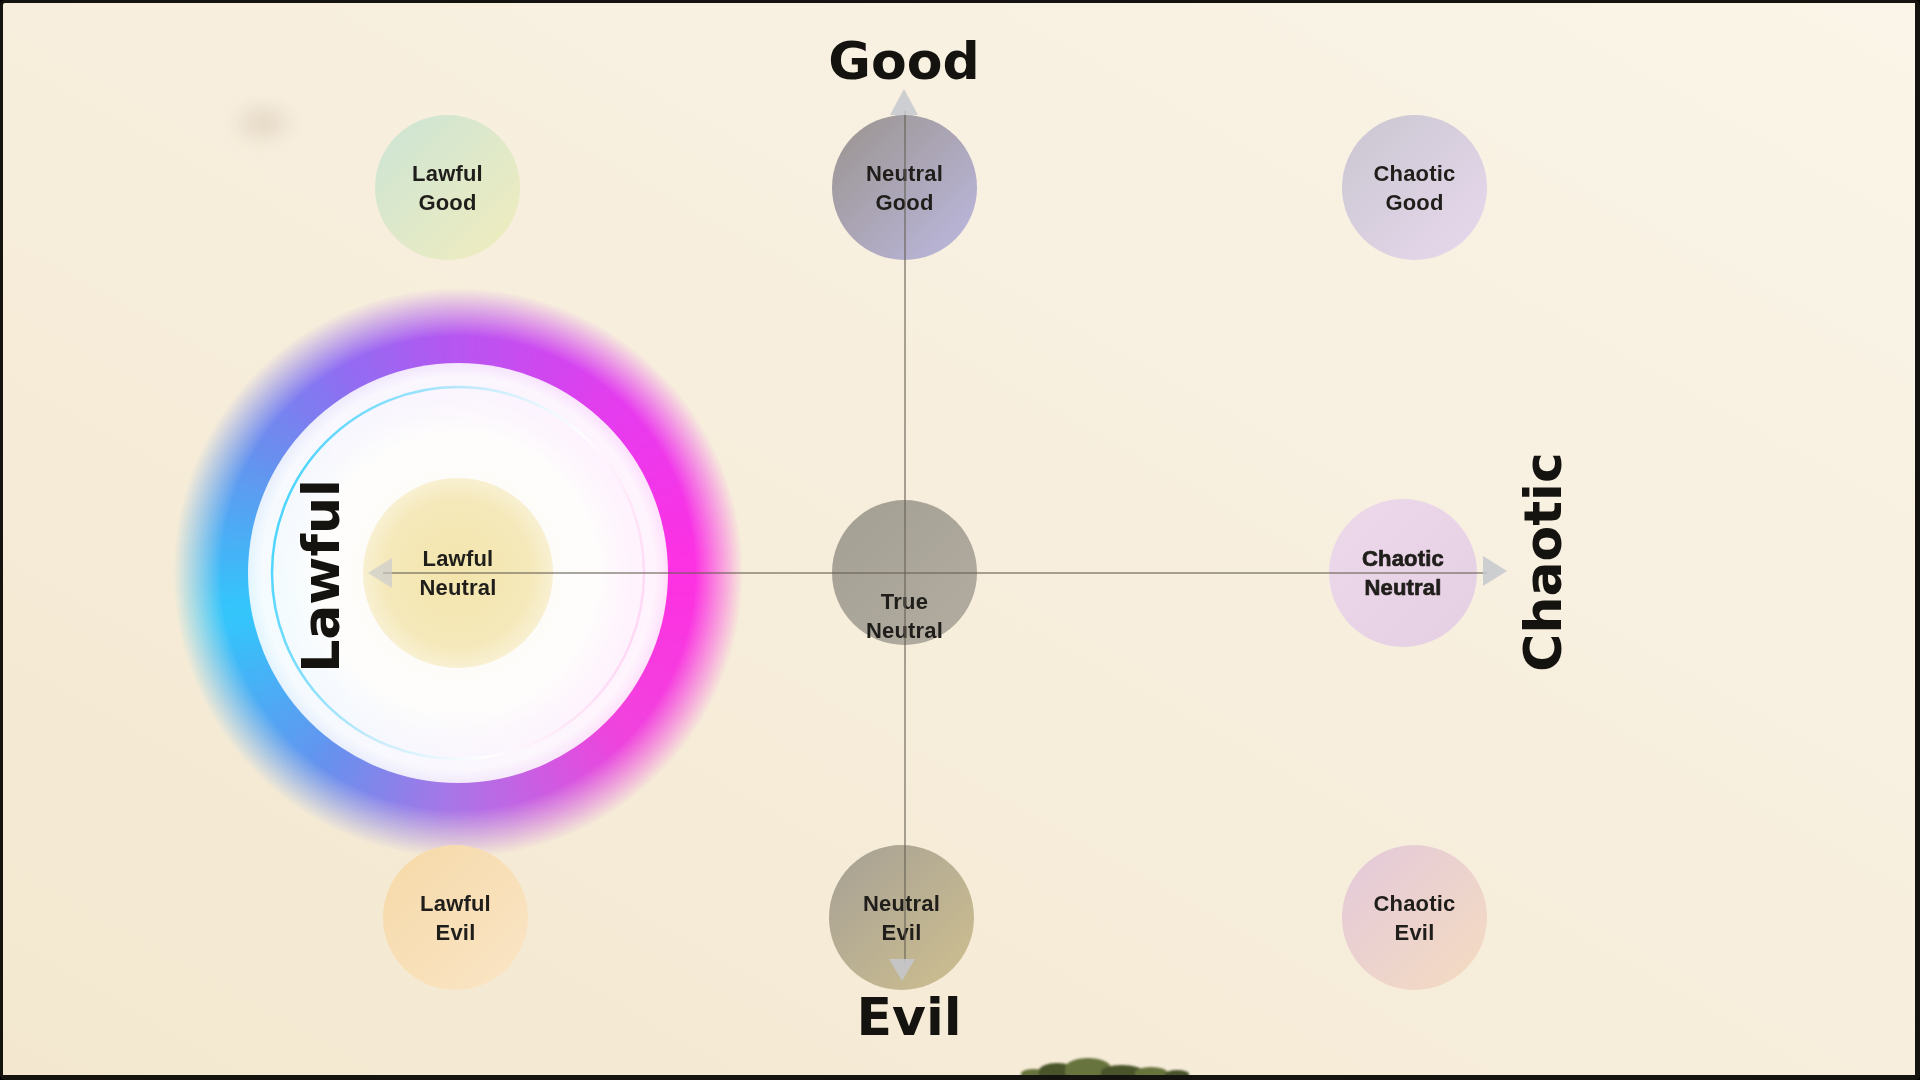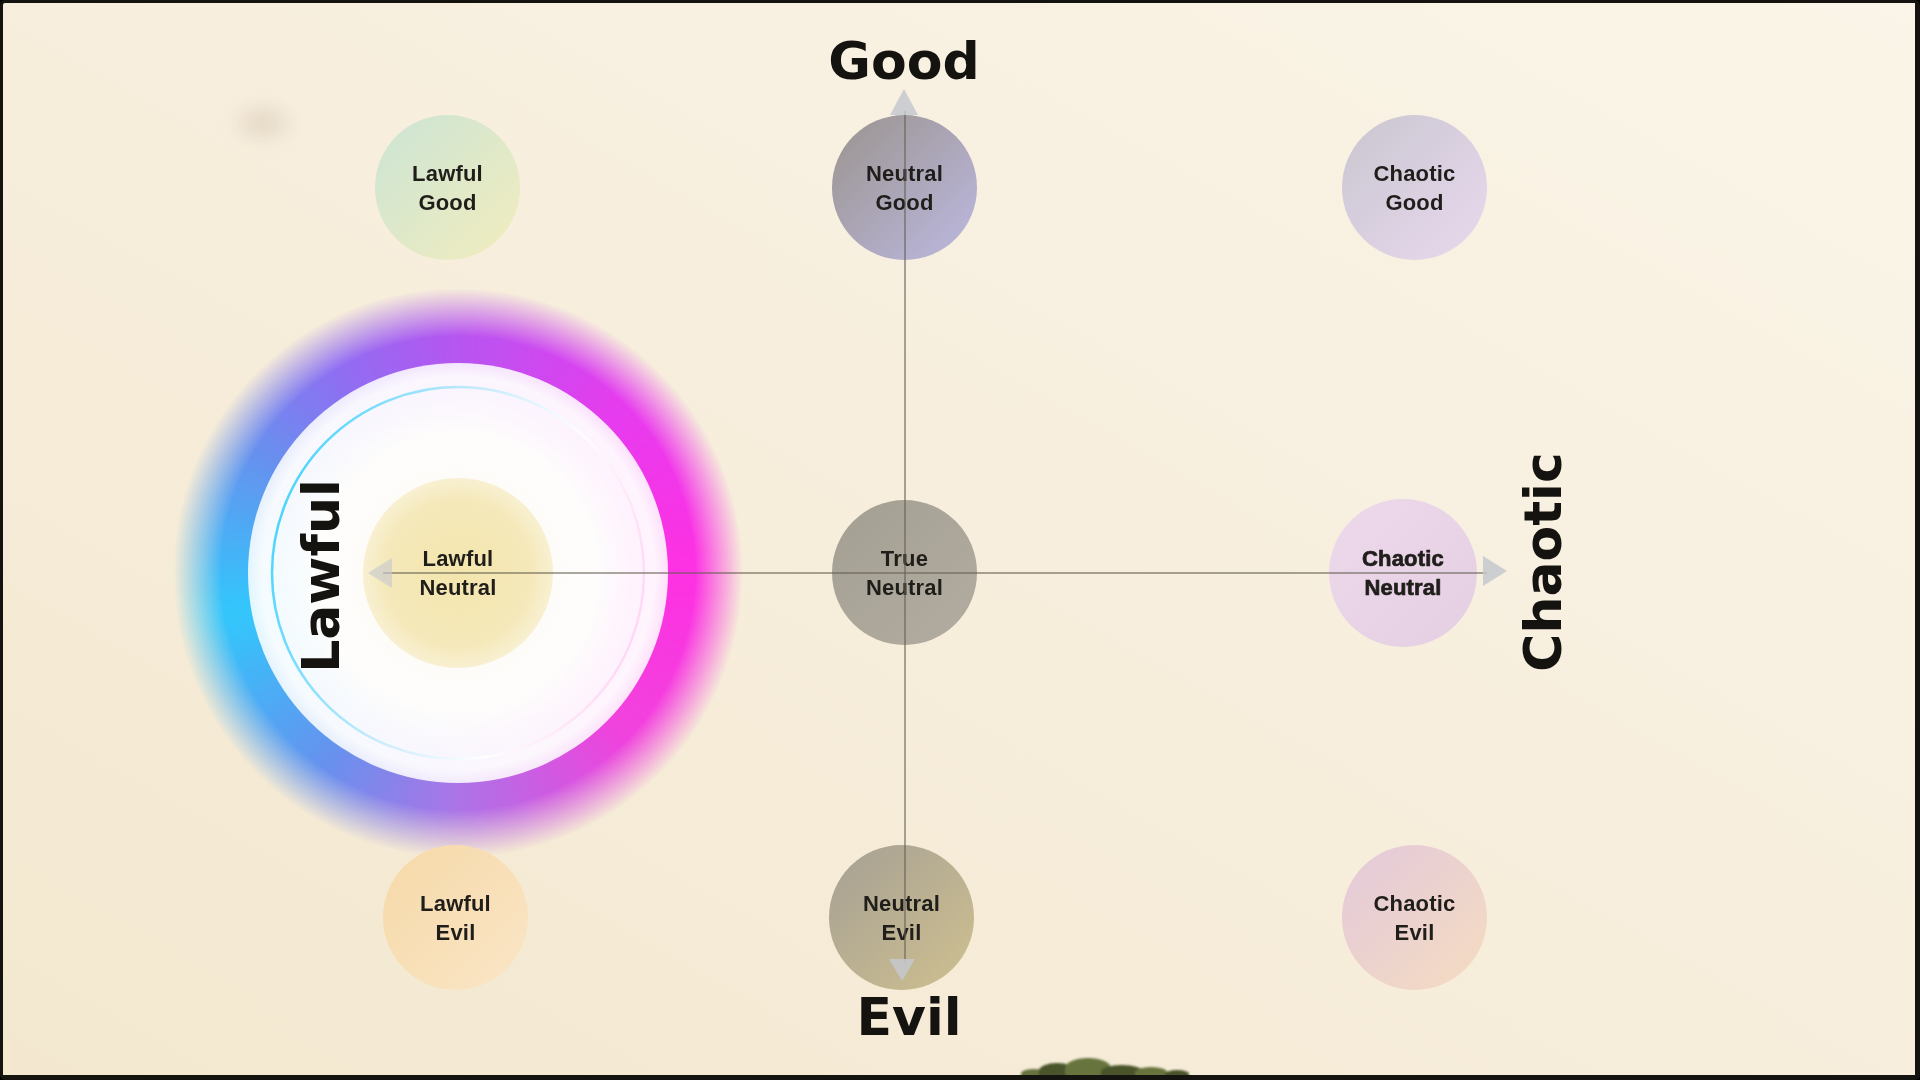--- a/index.html
+++ b/index.html
@@ -38,21 +38,21 @@
     display:flex;align-items:center;justify-content:center;cursor:pointer;}
   .cell-label{text-align:center;font-size:22px;font-weight:700;line-height:29px;
     color:var(--cell-text-color);letter-spacing:.2px;}
   .cell-label span{display:block;}
   .cell.bold .cell-label{-webkit-text-stroke:.7px currentColor;}
   .c-lg{left:372px;top:112px;}
   .c-ng{left:829px;top:112px;}
   .c-cg{left:1339px;top:112px;}
   .c-ln{left:360px;top:475px;width:190px;height:190px;
     background:radial-gradient(circle,var(--c1) 0%,var(--c2) 55%,rgba(245,233,187,.55) 74%,rgba(245,233,187,0) 95%);}
-  .c-tn{left:829px;top:497px;}
+  .c-tn{left:829px;top:497px;align-items:flex-end;}
   .c-cn{left:1326px;top:496px;width:148px;height:148px;}
   .c-le{left:380px;top:842px;}
   .c-ne{left:826px;top:842px;}
   .c-ce{left:1339px;top:842px;}
   
   .axis-line{position:absolute;background:var(--axis-line-color);z-index:5;}
   .axis-v{left:901px;top:108px;width:1.6px;height:852px;}
   .axis-h{left:380px;top:569px;width:1104px;height:1.6px;}
   .arrow{position:absolute;width:0;height:0;z-index:5;}
   .arrow-up{left:887px;top:86px;border-left:14px solid transparent;border-right:14px solid transparent;border-bottom:26px solid var(--arrow-color);}

